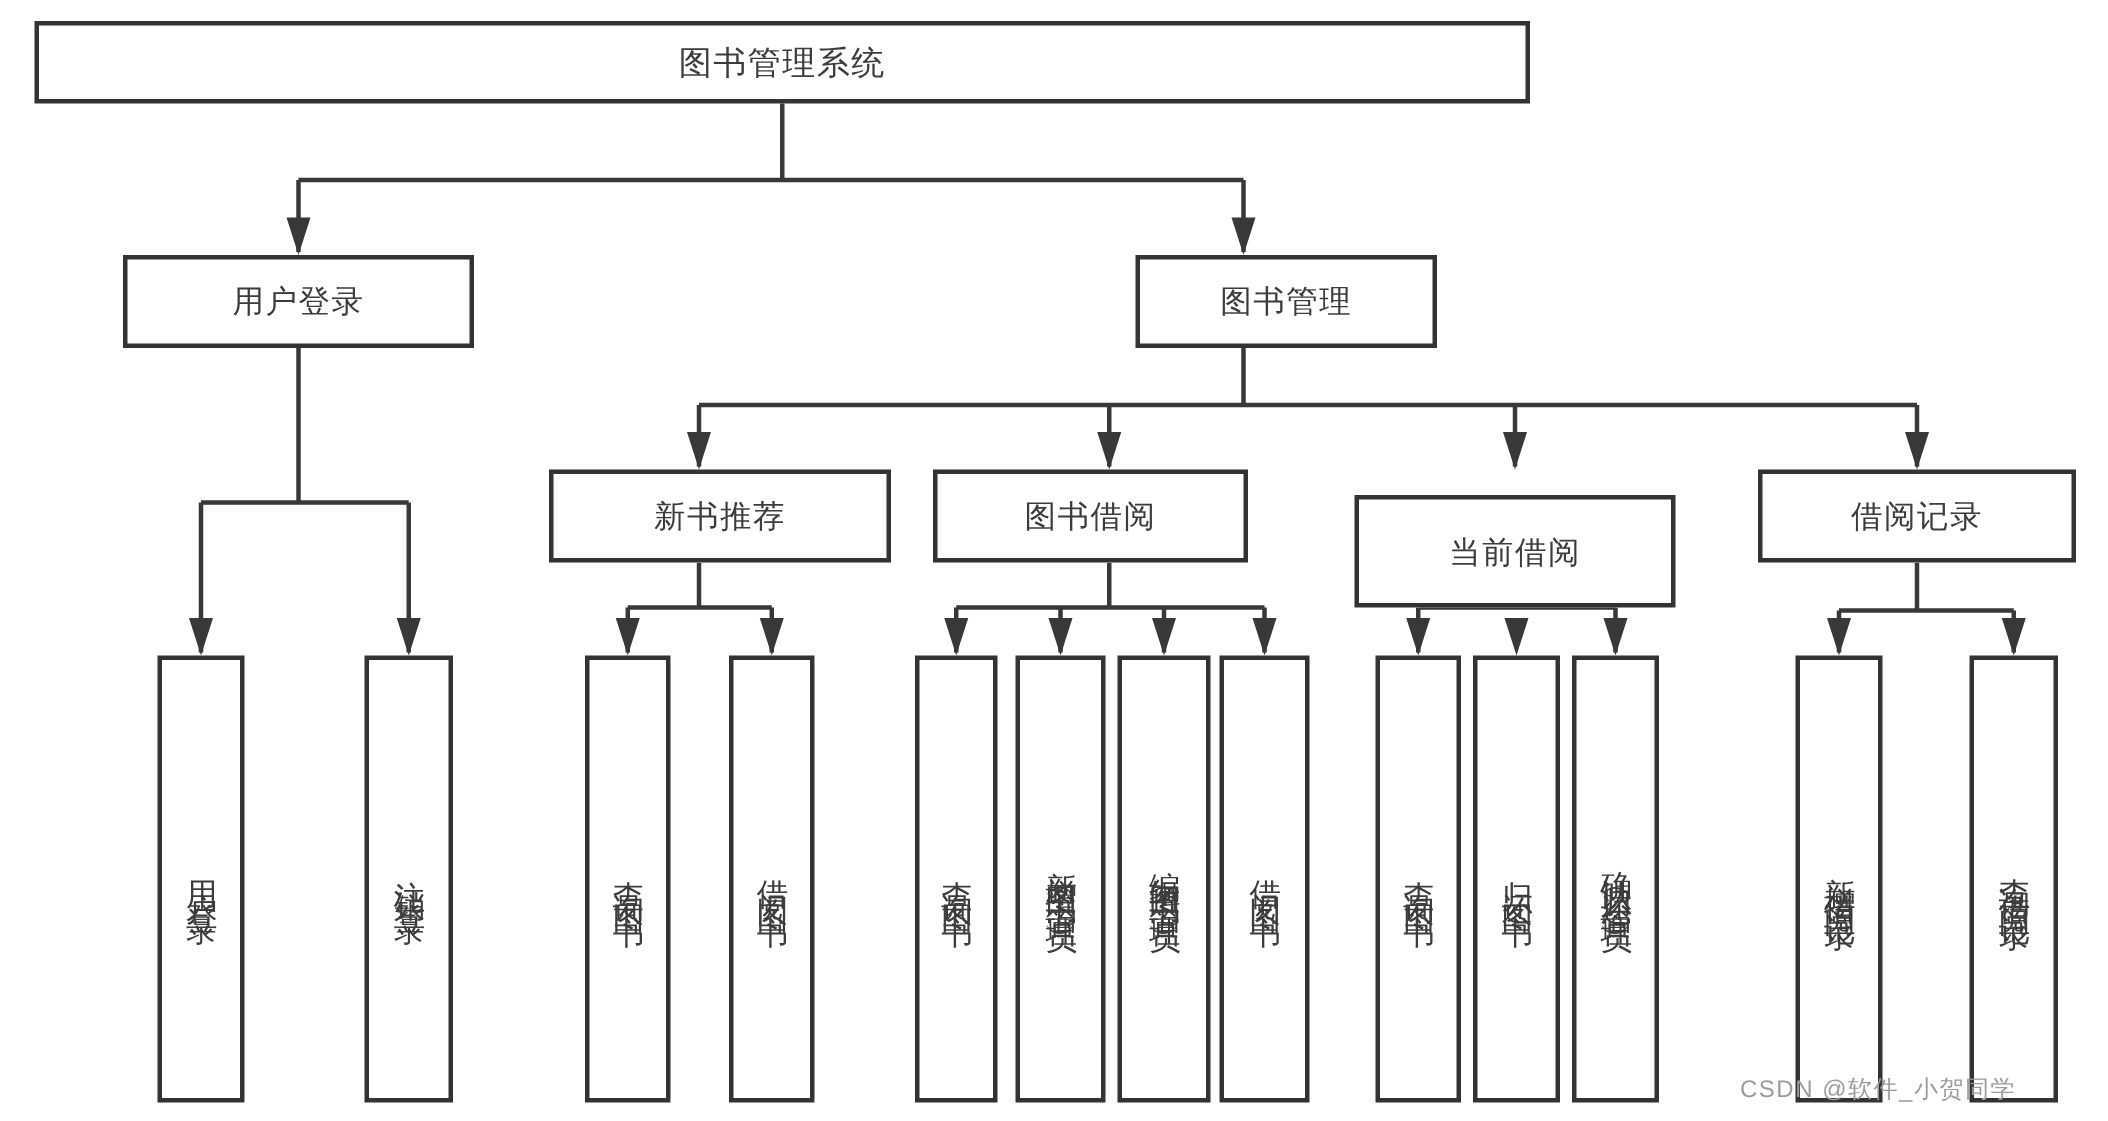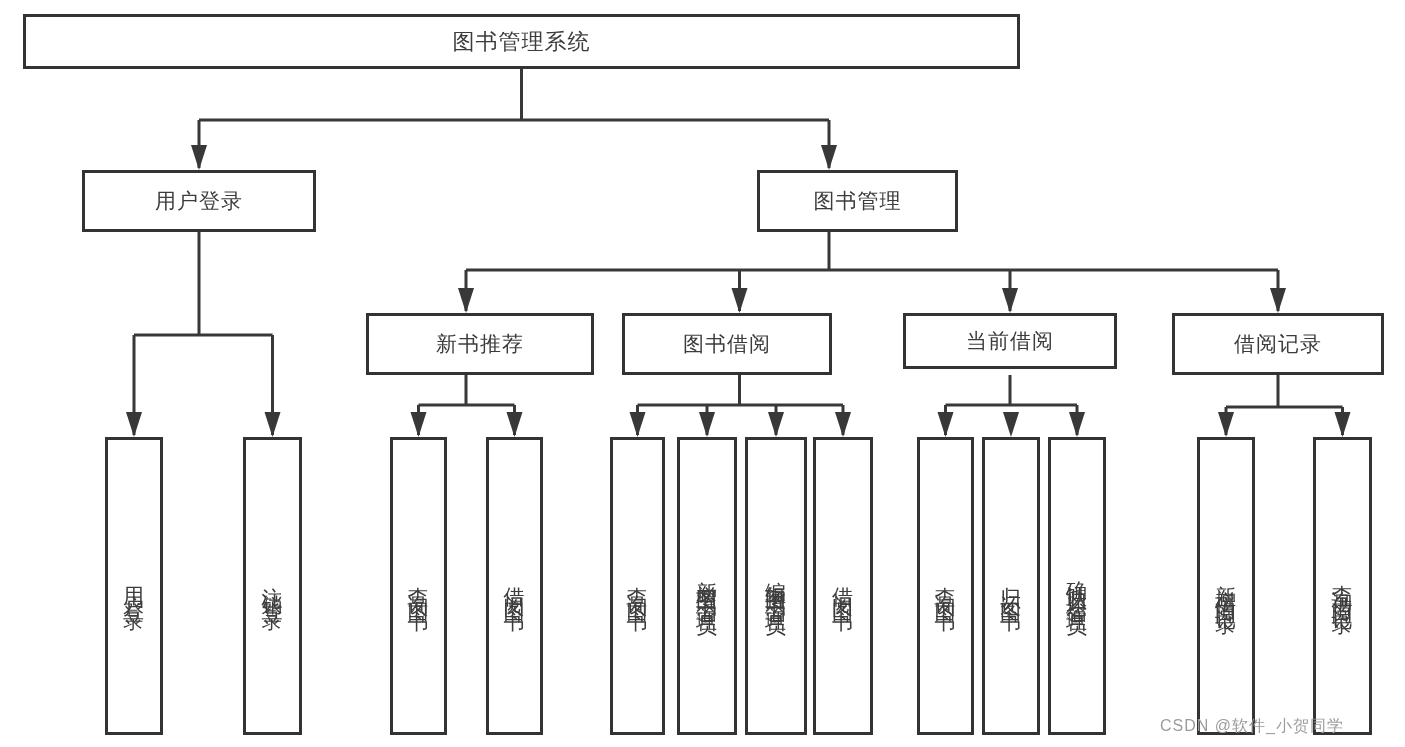--- a/index.html
+++ b/index.html
@@ -87,21 +87,21 @@
     </g>
   </svg>
 
   <div class="hbox root" style="left:23px;top:14px;width:997px;height:55px;">图书管理系统</div>
 
   <div class="hbox" style="left:82px;top:170px;width:234px;height:62px;">用户登录</div>
   <div class="hbox" style="left:711px;top:170px;width:201px;height:62px;margin-left:46px;">图书管理</div>
 
   <div class="hbox" style="left:366px;top:313px;width:228px;height:62px;">新书推荐</div>
   <div class="hbox" style="left:622px;top:313px;width:210px;height:62px;">图书借阅</div>
-  <div class="hbox" style="left:903px;top:313px;width:214px;height:56px;">当前借阅</div>
+  <div class="hbox" style="left:903px;top:330px;width:214px;height:75px;">当前借阅</div>
   <div class="hbox" style="left:1172px;top:313px;width:212px;height:62px;">借阅记录</div>
 
   <div class="vbox" style="left:105px;top:437px;width:58px;height:298px;">用户登录</div>
   <div class="vbox" style="left:243px;top:437px;width:59px;height:298px;">注销登录</div>
 
   <div class="vbox" style="left:390px;top:437px;width:57px;height:298px;">查询图书</div>
   <div class="vbox" style="left:486px;top:437px;width:57px;height:298px;">借阅图书</div>
 
   <div class="vbox" style="left:610px;top:437px;width:55px;height:298px;">查询图书</div>
   <div class="vbox" style="left:677px;top:437px;width:60px;height:298px;letter-spacing:5px;">新增图书（管理员）</div>

